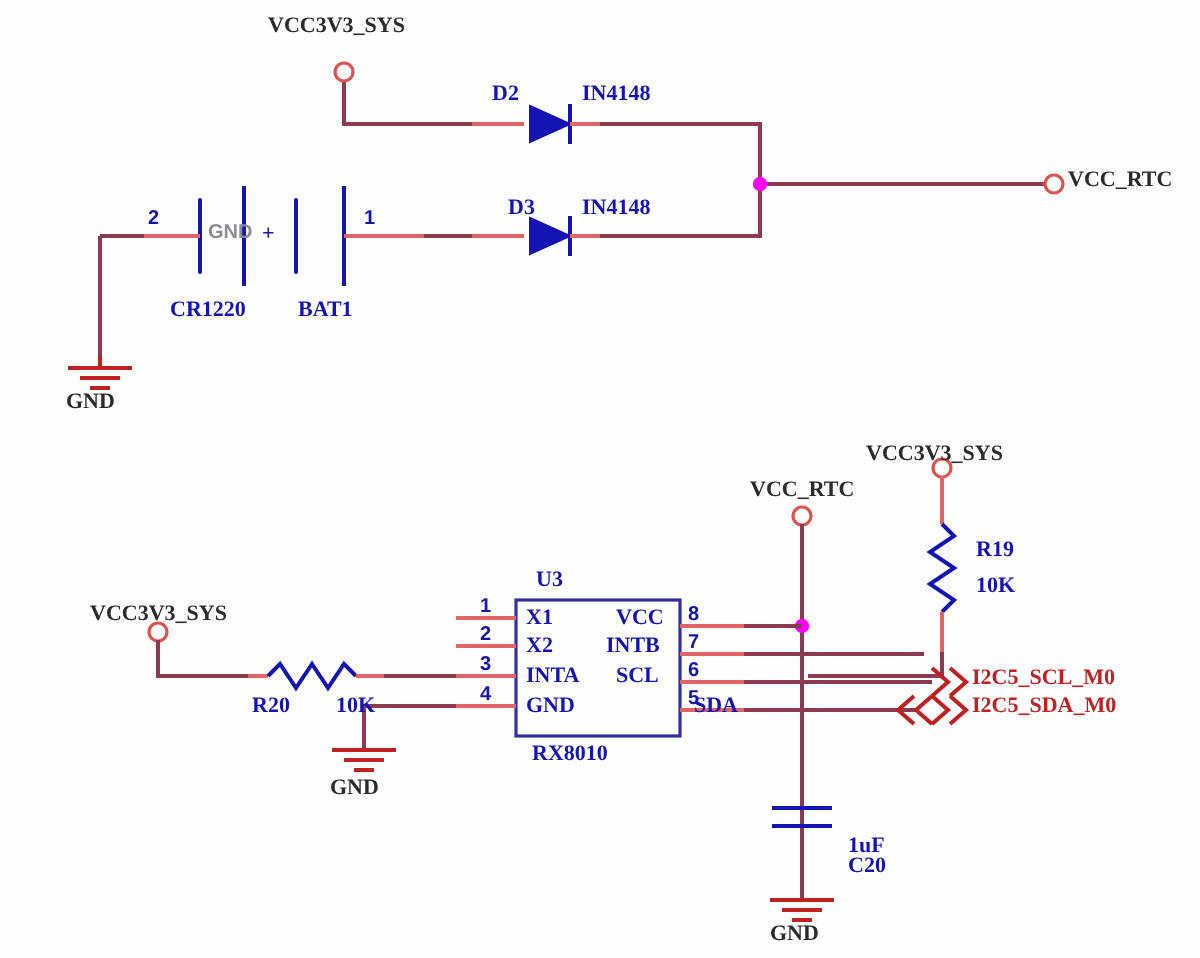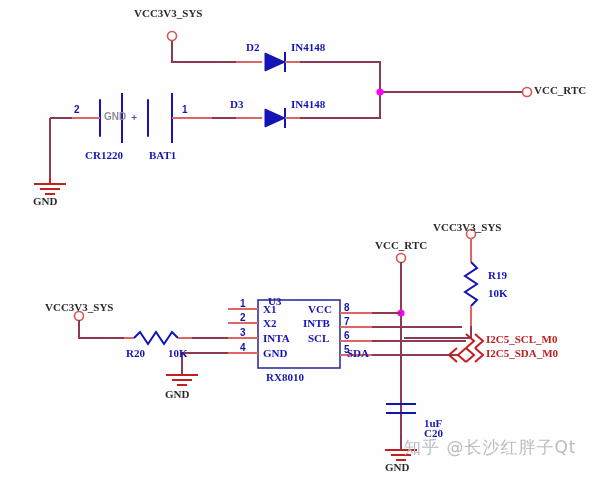--- a/index.html
+++ b/index.html
@@ -206,21 +206,21 @@
       <line class="gndline" x1="396" y1="460" x2="406" y2="460" stroke-width="2"></line>
     </g>
 
   </svg>
 
   <div class="lbl lbl-dark s11" style="left:134px;top:8px;">VCC3V3_SYS</div>
 
   <div class="lbl lbl-blue s11" style="left:246px;top:42px;">D2</div>
   <div class="lbl lbl-blue s11" style="left:291px;top:42px;">IN4148</div>
 
-  <div class="lbl lbl-blue s11" style="left:230px;top:99px;">D3</div>
+  <div class="lbl lbl-blue s11" style="left:254px;top:99px;">D3</div>
   <div class="lbl lbl-blue s11" style="left:291px;top:99px;">IN4148</div>
 
   <div class="lbl lbl-dark s11" style="left:534px;top:85px;">VCC_RTC</div>
 
   <div class="lbl lbl-blue s10" style="left:74px;top:105px;">2</div>
   <div class="lbl lbl-gray s10" style="left:104px;top:112px;">GND</div>
   <div class="lbl lbl-blue s11" style="left:131px;top:112px;">+</div>
   <div class="lbl lbl-blue s10" style="left:182px;top:105px;">1</div>
 
   <div class="lbl lbl-blue s11" style="left:85px;top:150px;">CR1220</div>
@@ -235,21 +235,21 @@
 
   <div class="lbl lbl-dark s11" style="left:375px;top:240px;">VCC_RTC</div>
 
   <div class="lbl lbl-dark s11" style="left:45px;top:302px;">VCC3V3_SYS</div>
 
   <div class="lbl lbl-blue s11" style="left:126px;top:348px;">R20</div>
   <div class="lbl lbl-blue s11" style="left:168px;top:348px;">10K</div>
 
   <div class="lbl lbl-dark s11" style="left:165px;top:389px;">GND</div>
 
-  <div class="lbl lbl-blue s11" style="left:268px;top:296px;">U3</div>
+  <div class="lbl lbl-blue s11" style="left:268px;top:285px;">U3</div>
   <div class="lbl lbl-blue s11" style="left:266px;top:372px;">RX8010</div>
 
   <div class="lbl lbl-blue s10" style="left:240px;top:299px;">1</div>
   <div class="lbl lbl-blue s10" style="left:240px;top:313px;">2</div>
   <div class="lbl lbl-blue s10" style="left:240px;top:328px;">3</div>
   <div class="lbl lbl-blue s10" style="left:240px;top:343px;">4</div>
 
   <div class="lbl lbl-blue s11" style="left:263px;top:304px;">X1</div>
   <div class="lbl lbl-blue s11" style="left:263px;top:318px;">X2</div>
   <div class="lbl lbl-blue s11" style="left:263px;top:333px;">INTA</div>
@@ -266,15 +266,14 @@
   <div class="lbl lbl-blue s11" style="left:307px;top:348px;margin-left:40px;">SDA</div>
 
   <div class="lbl lbl-red s11" style="left:486px;top:334px;">I2C5_SCL_M0</div>
   <div class="lbl lbl-red s11" style="left:486px;top:348px;">I2C5_SDA_M0</div>
 
   <div class="lbl lbl-blue s11" style="left:424px;top:400px;margin-top:28px;">C20</div>
   <div class="lbl lbl-blue s11" style="left:424px;top:418px;">1uF</div>
 
   <div class="lbl lbl-dark s11" style="left:385px;top:462px;">GND</div>
 
-  <div class="wm wm1">知乎 @长沙红胖子Qt</div>
 
 </div>
 
 </body></html>

